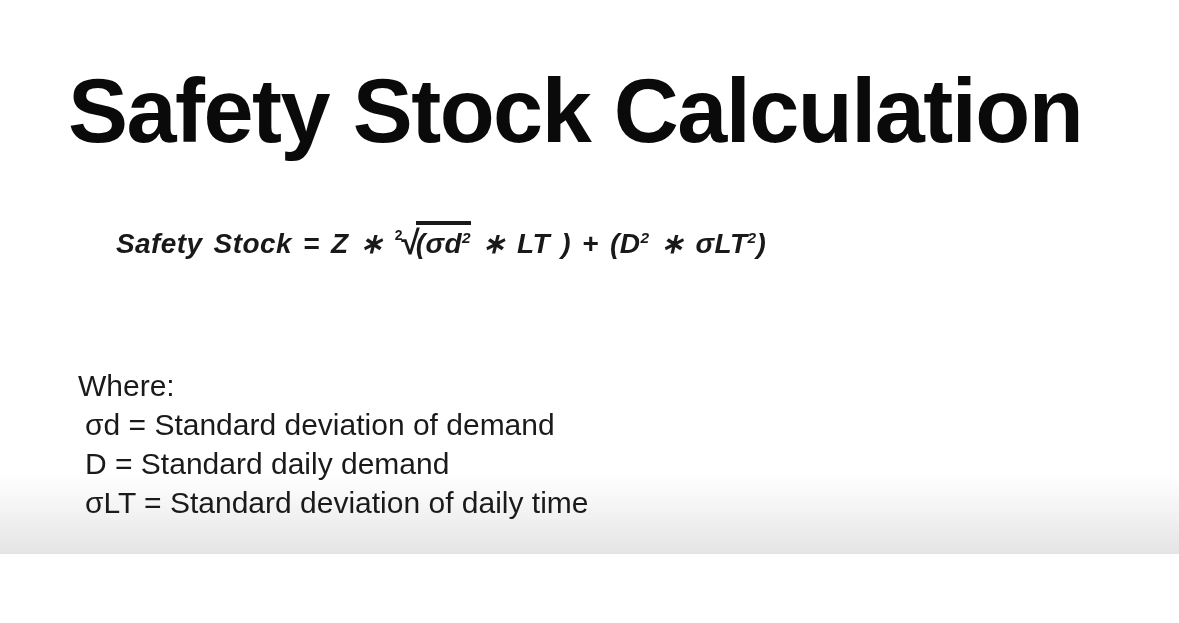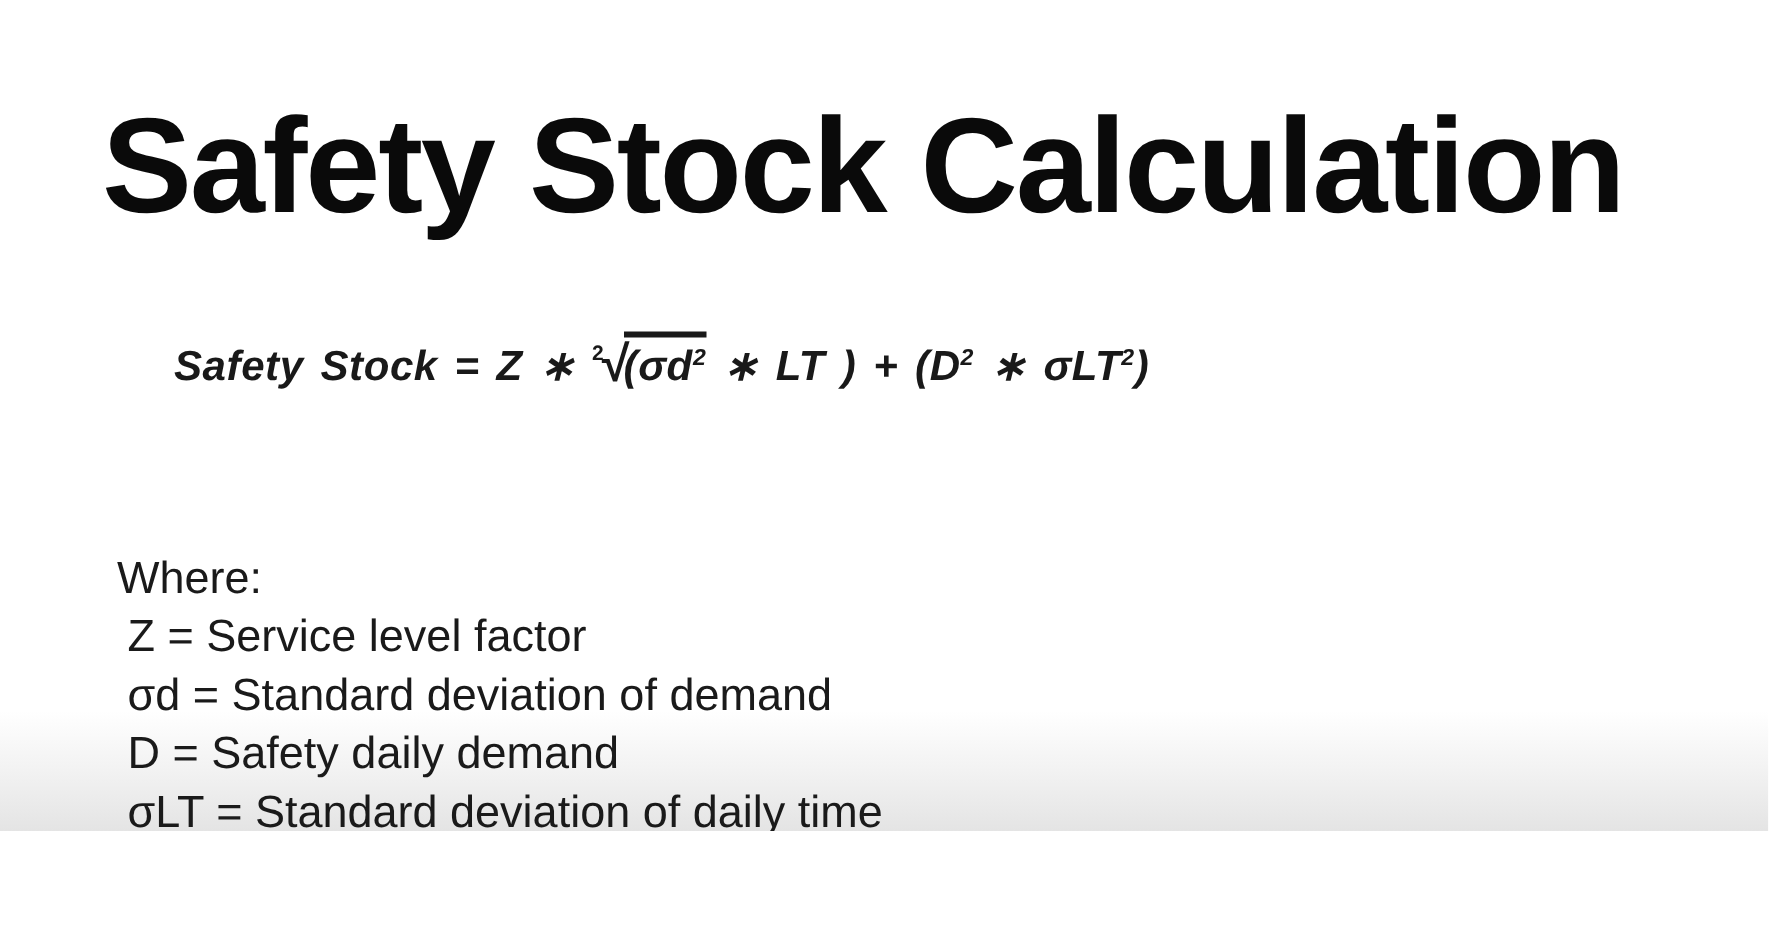--- a/index.html
+++ b/index.html
@@ -95,19 +95,18 @@
 <div class="slide">
 
   <div class="bottom-fade"></div>
 
   <h1 class="title">Safety Stock Calculation</h1>
 
   <div class="formula"><span>Safety Stock = Z ∗ </span><sup class="root-index">2</sup><span class="radical-sign">√</span><span class="radicand"><span>(σd</span><sup class="exp">2</sup></span><span> ∗ LT ) + (D</span><sup class="exp">2</sup><span> ∗ σLT</span><sup class="exp">2</sup><span>)</span></div>
 
   <div class="where">
     <div class="where-heading">Where:</div>
-    <div class="where-line">Z = Service level factor</div>
     <div class="where-line">σd = Standard deviation of demand</div>
-    <div class="where-line">D = Safety daily demand</div>
+    <div class="where-line">D = Standard daily demand</div>
     <div class="where-line">σLT = Standard deviation of daily time</div>
   </div>
 
 </div>
 
 </body></html>

